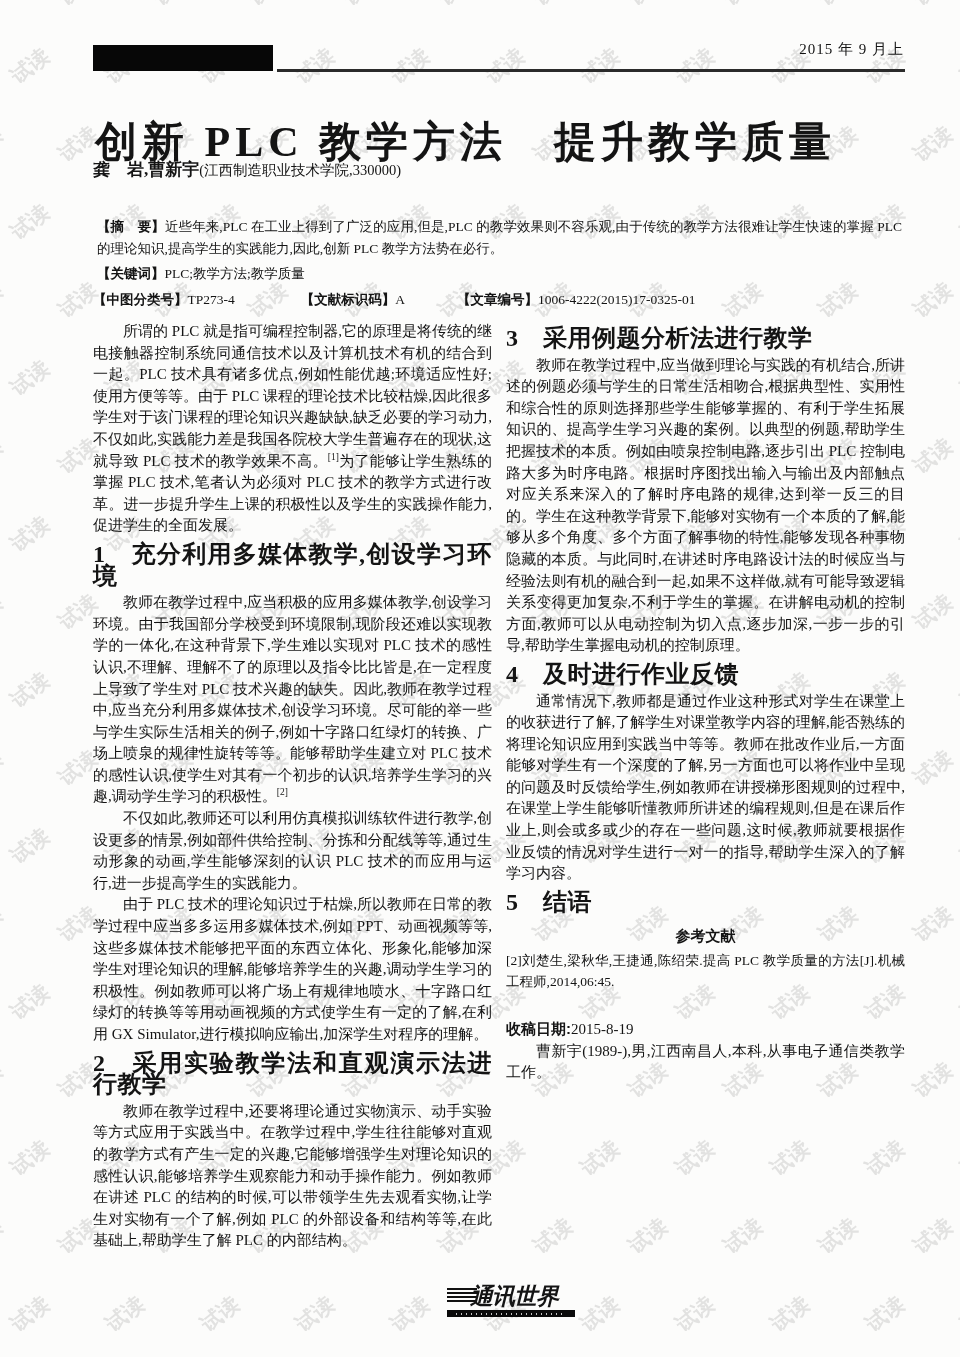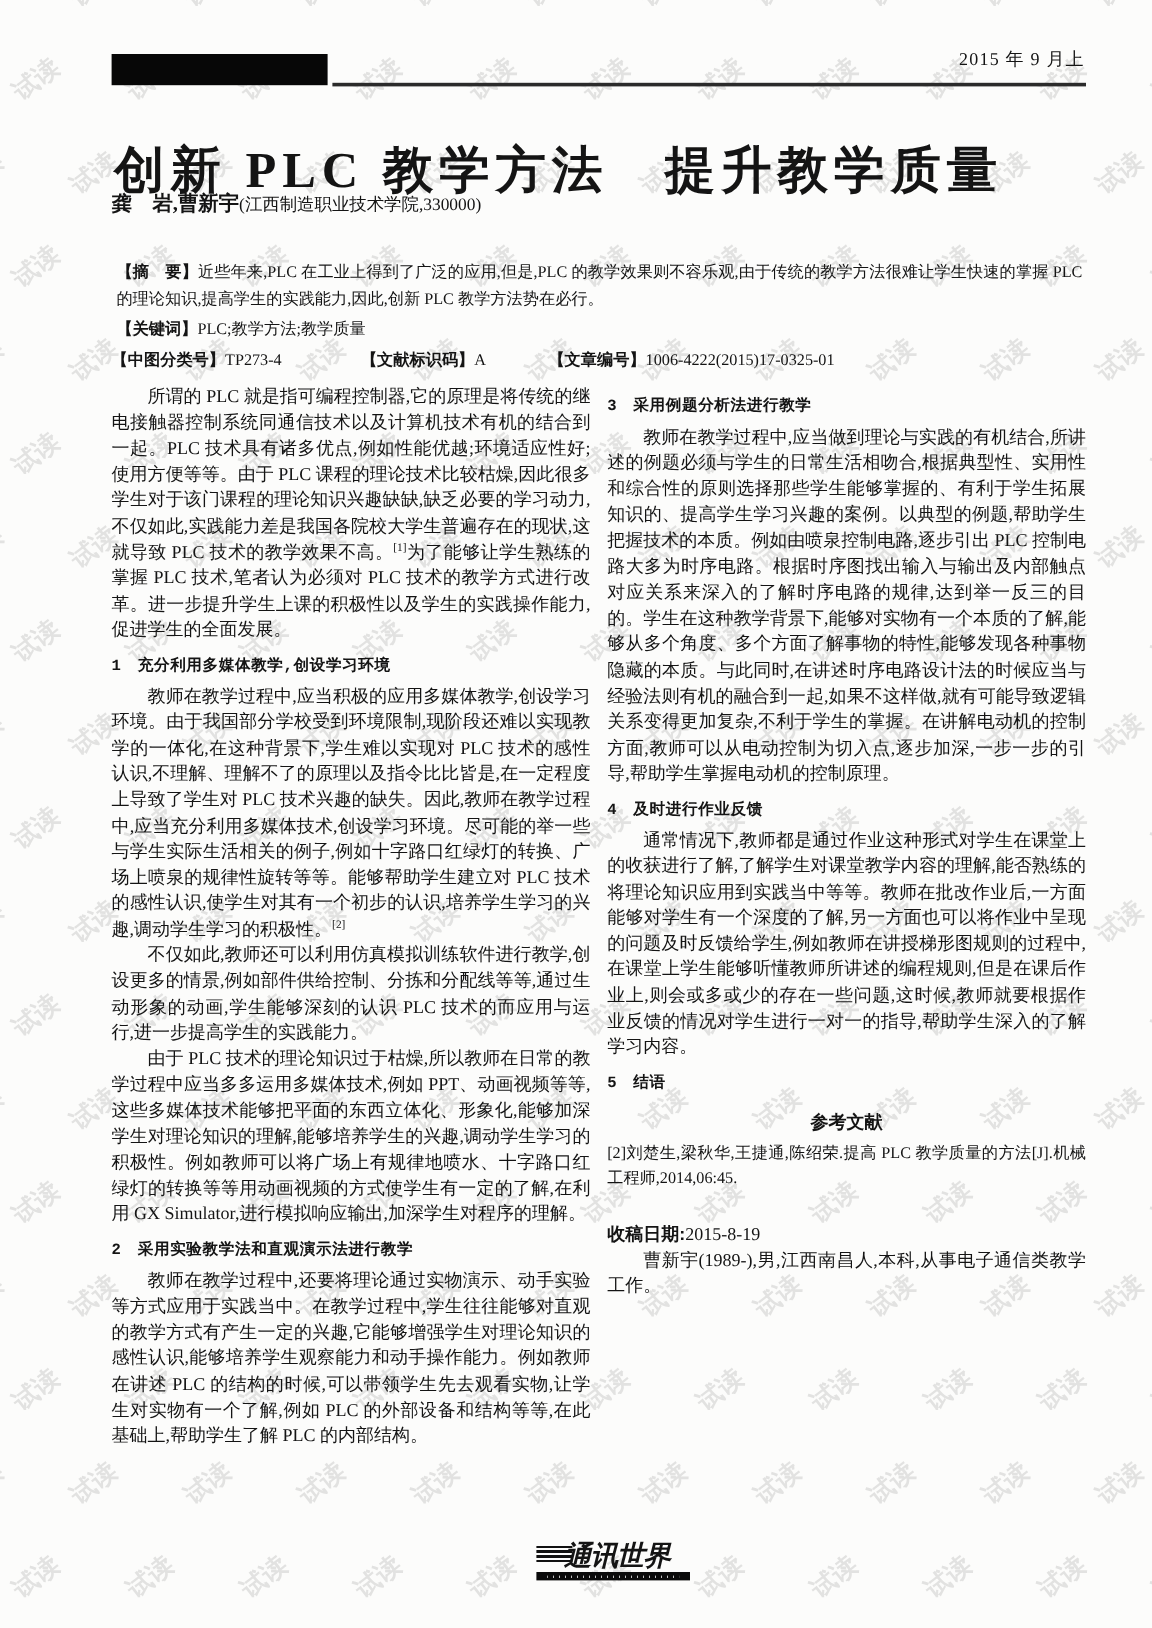--- a/index.html
+++ b/index.html
@@ -35,22 +35,22 @@
   .meta-block p{margin:4px;}
   .meta-label{font-weight:bold;font-family:"Liberation Sans","DejaVu Sans",sans-serif;}
   .meta-row{display:flex;margin-top:2px;}
   .meta-row .meta-cell1{margin-right:66px;}
   .meta-row .meta-cell2{margin-right:52px;}
   
   .columns{position:absolute;top:321px;left:93px;width:813px;display:flex;gap:14px;}
   .col{width:399px;font-size:15px;line-height:21.6px;text-align:justify;}
   .col p{margin:0;text-indent:2em;}
   .section-heading{
-    font-size:13px;font-weight:bold;letter-spacing:0.5px;
-    font-family:Liberation Mono, monospace;
+    font-size:24px;font-weight:bold;letter-spacing:0.5px;
+    font-family:Liberation Serif, serif;
     margin:7px 0 5px;text-indent:0;
   }
   sup.cite{font-size:9.5px;line-height:0;}
   .refs-heading{
     text-align:center;font-weight:bold;font-size:15px;
     font-family:"Liberation Sans","DejaVu Sans",sans-serif;
     margin:12px 0 4px;
   }
   .ref-item{font-size:13.5px;line-height:20.5px;text-indent:0 !important;margin:0;}
   .received-block{margin-top:26px;}

